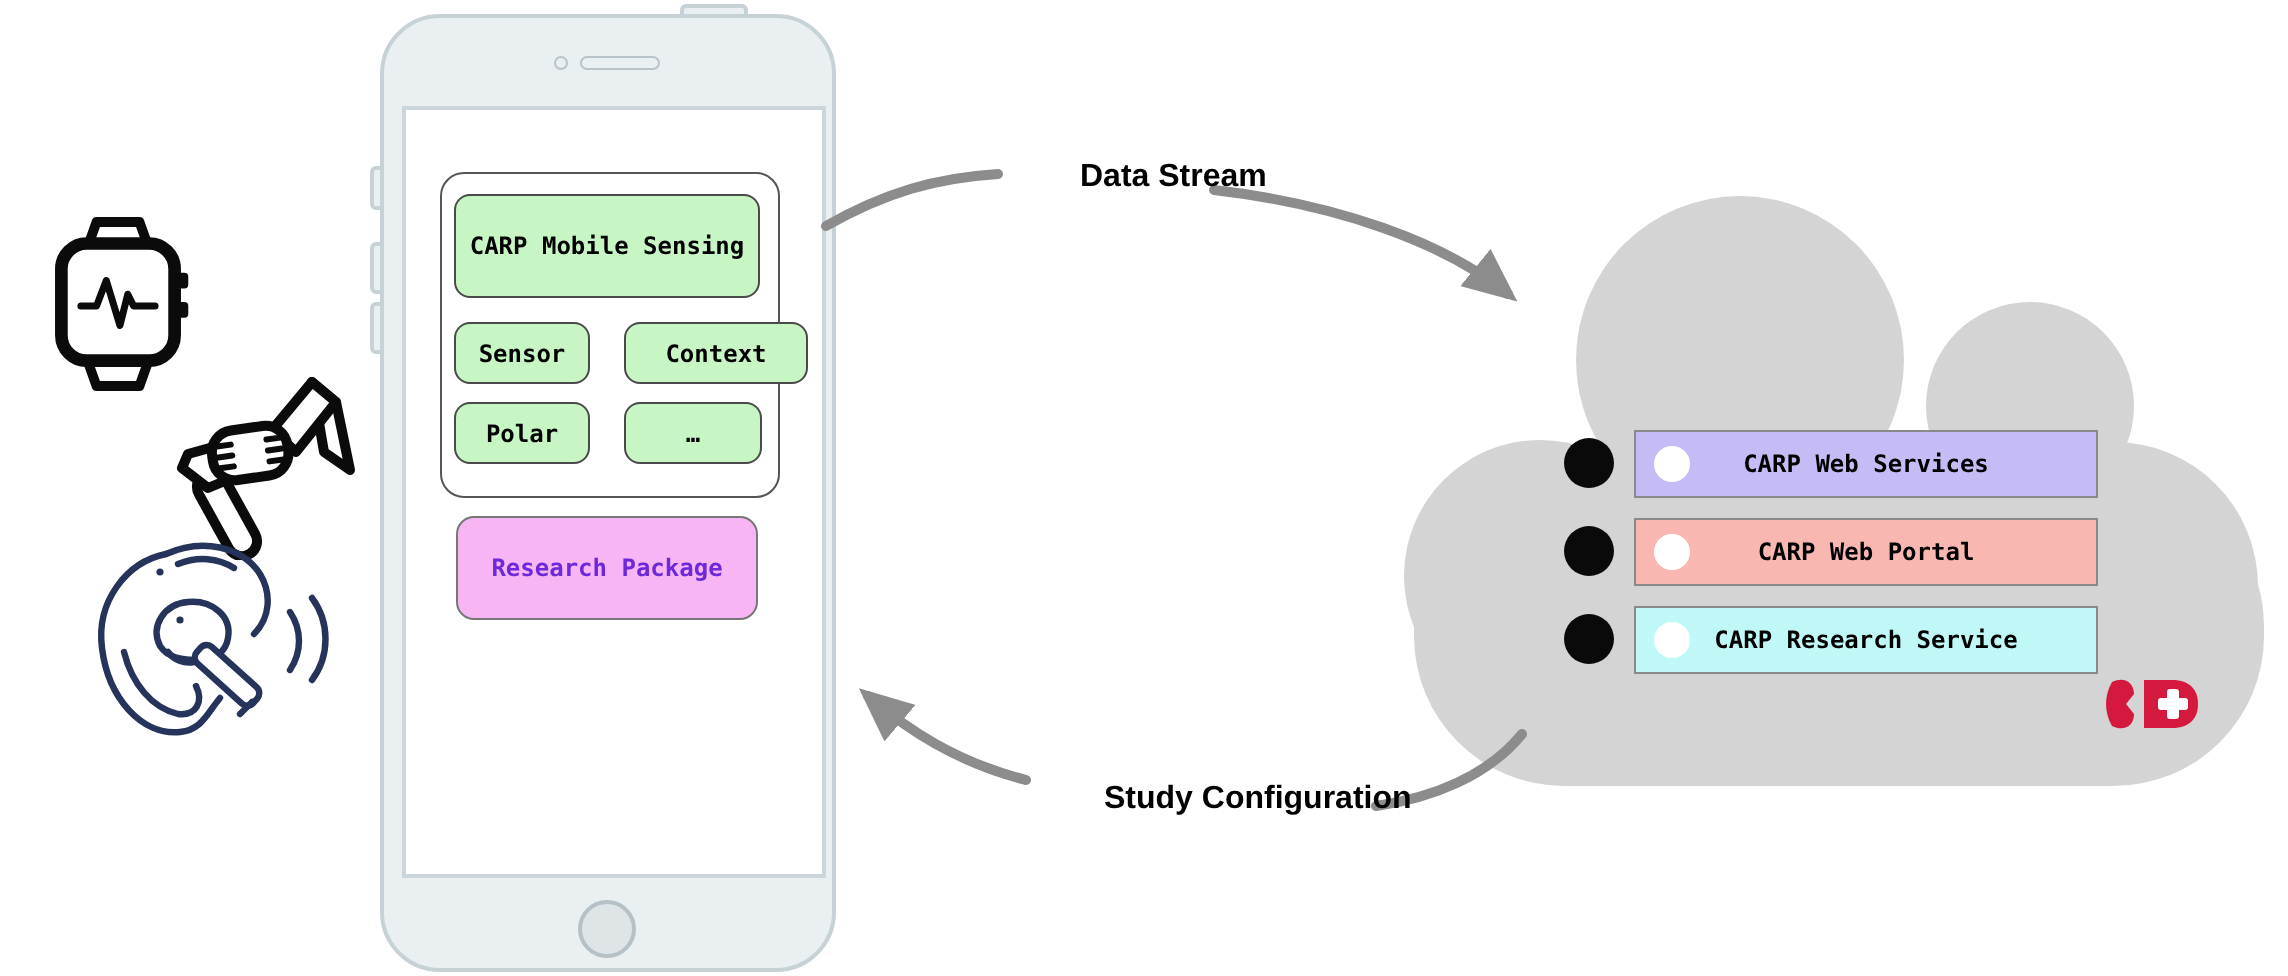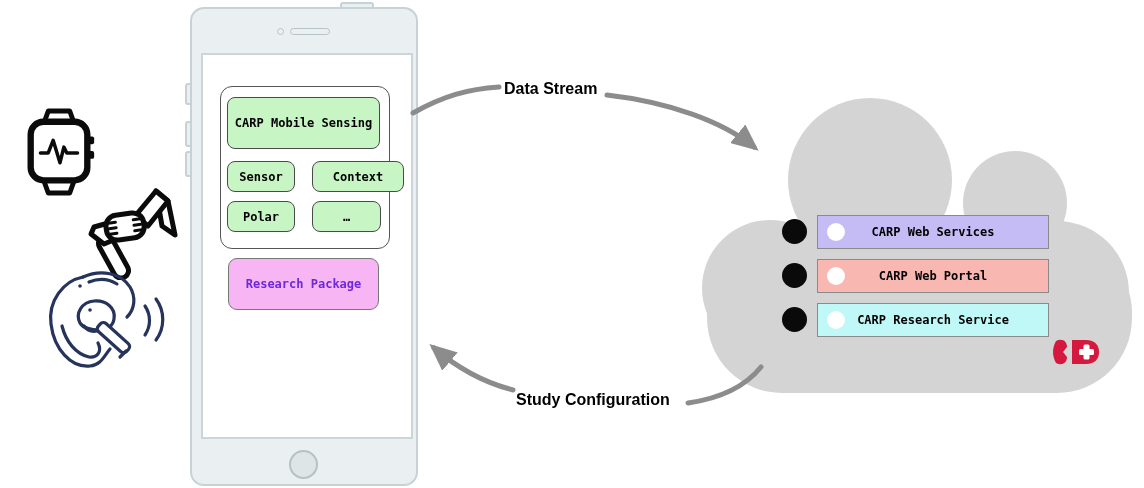--- a/index.html
+++ b/index.html
@@ -1,21 +1,21 @@
 <!DOCTYPE html>
 <html><head>
 <meta charset="utf-8">
 <style>
   html,body{margin:0;padding:0;background:#fff;}
   .canvas{position:relative;width:1144px;height:488px;background:#ffffff;overflow:hidden;
           font-family:"DejaVu Sans Mono","Liberation Mono",monospace;}
 
   
   .phone{position:absolute;left:190px;top:7px;width:228px;height:479px;background:#eaf0f1;
-         border:2.5px solid #c7d2d7;border-radius:14px;box-sizing:border-box;}
+         border:2.5px solid #c7d2d7;border-radius:30px;box-sizing:border-box;}
   .edge-bump{position:absolute;background:#eaf0f1;border:2px solid #c7d2d7;border-radius:3px;box-sizing:border-box;}
   .screen{position:absolute;left:9px;top:44px;width:212px;height:386px;background:#ffffff;
           border:2px solid #ccd6da;box-sizing:border-box;}
   .camera{position:absolute;left:85px;top:19px;width:7px;height:7px;border-radius:50%;
           border:1.5px solid #b7c3c9;box-sizing:border-box;}
   .speaker{position:absolute;left:98px;top:19px;width:40px;height:7px;border-radius:4px;
            border:1.5px solid #b7c3c9;box-sizing:border-box;}
   .home-btn{position:absolute;left:97px;top:441px;width:29px;height:29px;border-radius:50%;
             background:#dfe5e7;border:2px solid #b6c1c7;box-sizing:border-box;}
 
@@ -23,21 +23,21 @@
                  border:1px solid #555;border-radius:12px;box-sizing:border-box;}
   .chip{position:absolute;border:1px solid #4a4a4a;border-radius:8px;box-sizing:border-box;
         display:flex;align-items:center;justify-content:center;font-weight:bold;font-size:12px;color:#000;
         text-align:center;white-space:nowrap;}
   .pkg{position:absolute;left:25px;width:151px;border:1px solid #777;border-radius:9px;box-sizing:border-box;
        display:flex;align-items:center;justify-content:center;font-weight:bold;font-size:12px;color:#6d28d9;}
 
   
   .flow-svg{position:absolute;left:0;top:0;pointer-events:none;}
   .arrow-label{position:absolute;font-family:"Liberation Sans","DejaVu Sans",sans-serif;font-weight:bold;
-               font-size:16px;color:#000;white-space:nowrap;}
+               font-size:16px;color:#000;white-space:nowrap;margin-left:36px;}
 
   
   .cloud-group{position:absolute;left:697px;top:88px;width:450px;height:310px;}
   .cloud-fill{fill:#d4d4d4;}
   .node-dot{position:absolute;width:25px;height:25px;border-radius:50%;background:#0a0a0a;}
   .svc-bar{position:absolute;left:120px;width:232px;height:34px;border:1px solid #8a8a8a;box-sizing:border-box;
            display:flex;align-items:center;}
   .svc-dot{position:absolute;left:9px;top:50%;transform:translateY(-50%);width:18px;height:18px;
            border-radius:50%;background:#ffffff;}
   .svc-label{width:100%;text-align:center;font-weight:bold;font-size:12px;color:#000;white-space:nowrap;}

